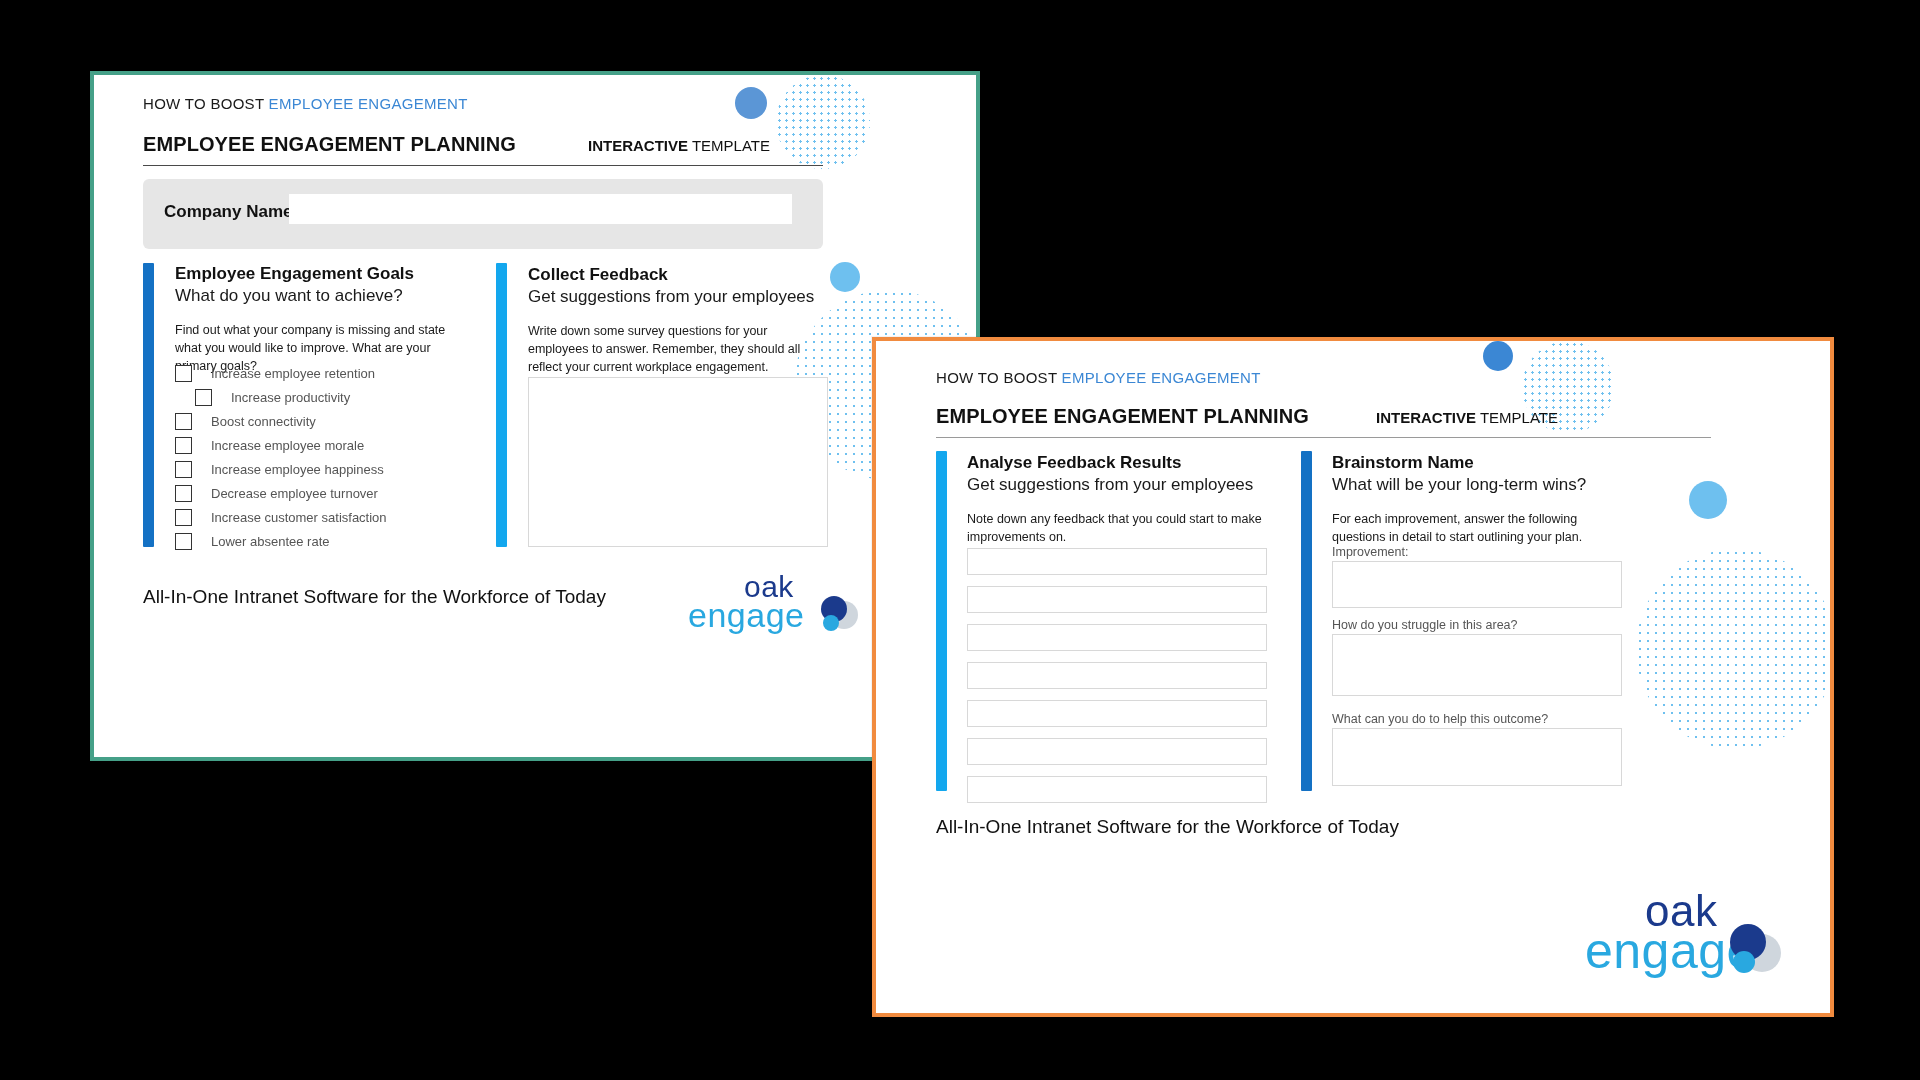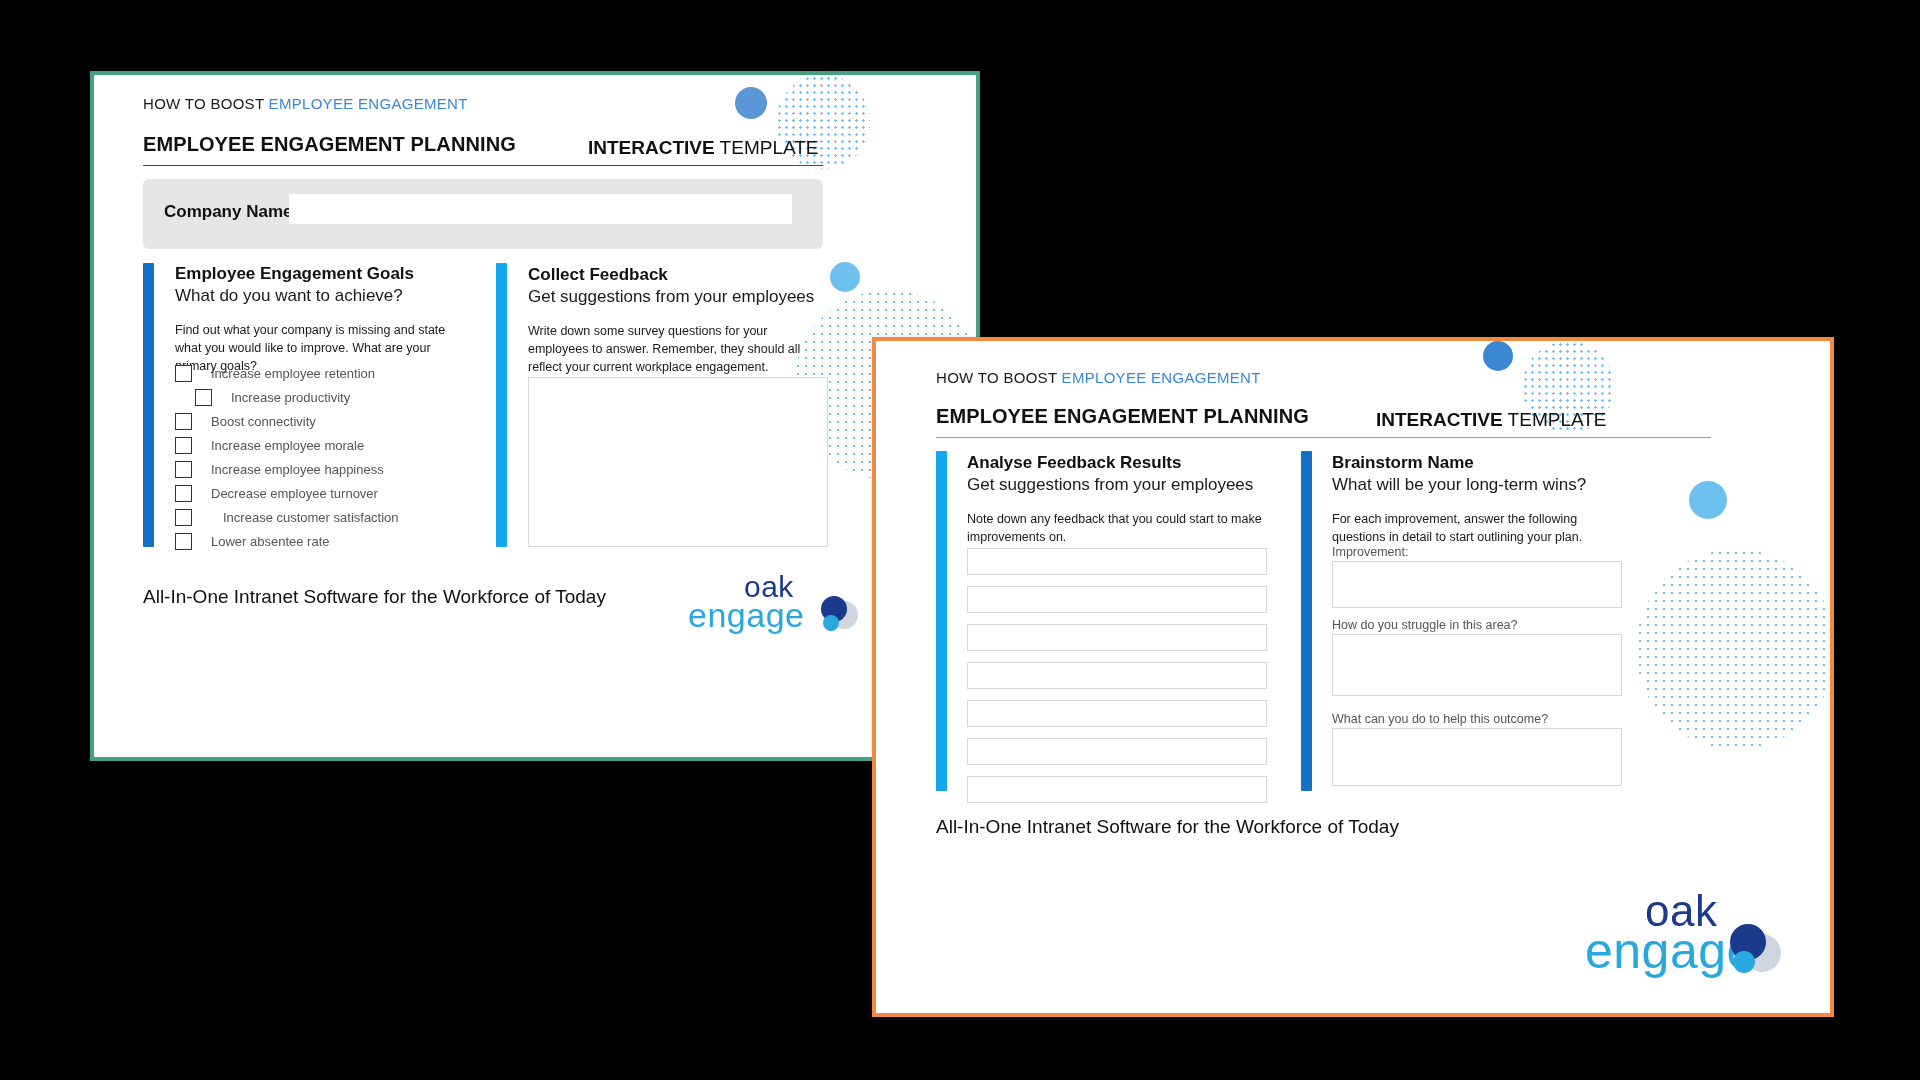--- a/index.html
+++ b/index.html
@@ -51,21 +51,21 @@
     white-space: nowrap;
   }
   .eyebrow .hl { color: #3b87d4; }
   .doc-title {
     position: absolute;
     font-size: 20px; font-weight: bold; color: #111; letter-spacing: .005em;
     white-space: nowrap;
   }
   .tmpl-label {
     position: absolute;
-    font-size: 19px; color: #111; white-space: nowrap;
+    font-size: 15px; color: #111; white-space: nowrap;
   }
   .tmpl-label b { font-weight: bold; }
   .rule { position: absolute; height: 1px; background: #4a4a4a; }
   .rule-thin { position: absolute; height: 1px; background: #9a9a9a; }
 
   
   .company-band {
     position: absolute; background: #e6e6e6; border-radius: 6px;
   }
   .company-label {
@@ -157,21 +157,21 @@
         <span class="cb-label">Increase employee morale</span>
       </div>
       <div class="cb-row" style="left:81px; top:386px;">
         <span class="cb-box"></span>
         <span class="cb-label">Increase employee happiness</span>
       </div>
       <div class="cb-row" style="left:81px; top:410px;">
         <span class="cb-box"></span>
         <span class="cb-label">Decrease employee turnover</span>
       </div>
-      <div class="cb-row" style="left:81px; top:434px;gap:12px;">
+      <div class="cb-row" style="left:81px; top:434px;">
         <span class="cb-box"></span>
         <span class="cb-label">Increase customer satisfaction</span>
       </div>
       <div class="cb-row" style="left:81px; top:458px;">
         <span class="cb-box"></span>
         <span class="cb-label">Lower absentee rate</span>
       </div>
 
       <div class="sec-bar" style="left:402px; top:188px; height:284px; background:#13a7ee;"></div>
       <div class="sec-title" style="left:434px; top:190px;">Collect Feedback</div>

